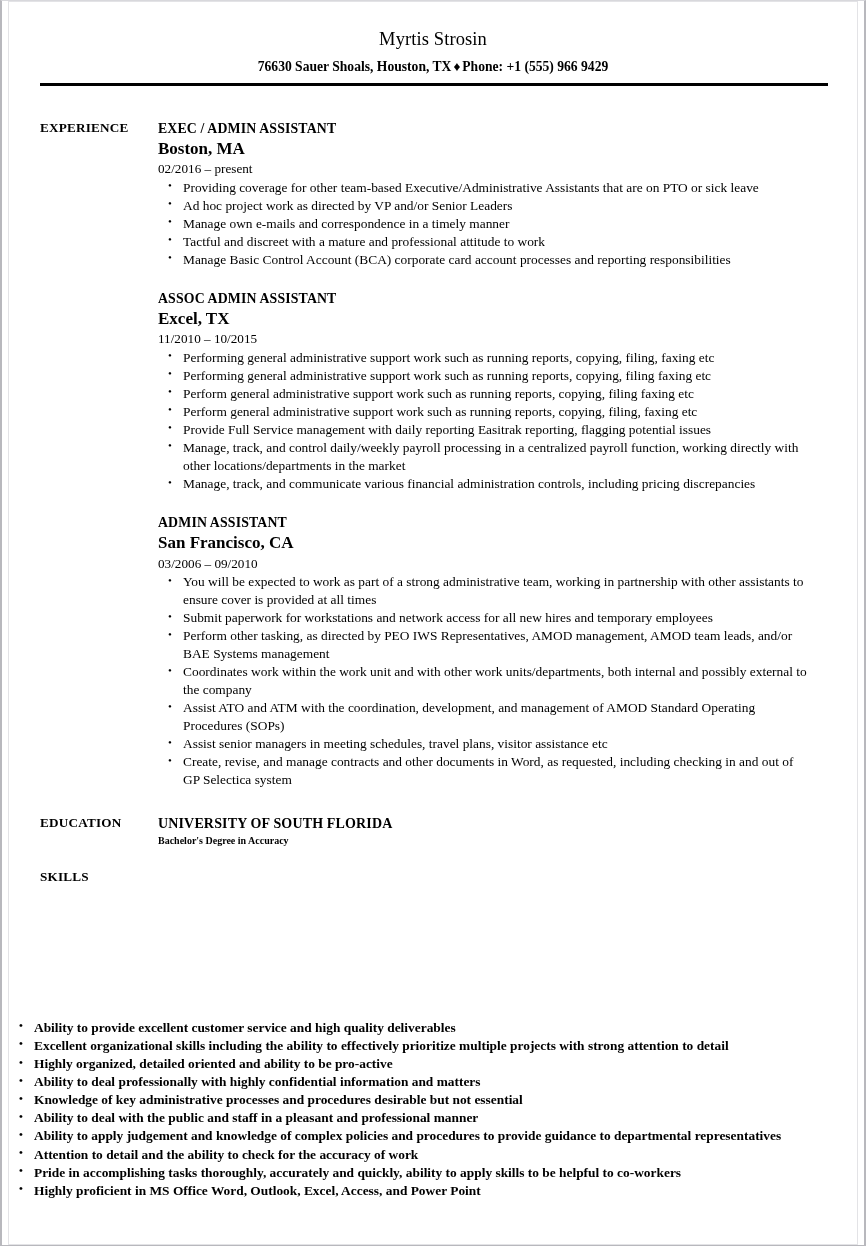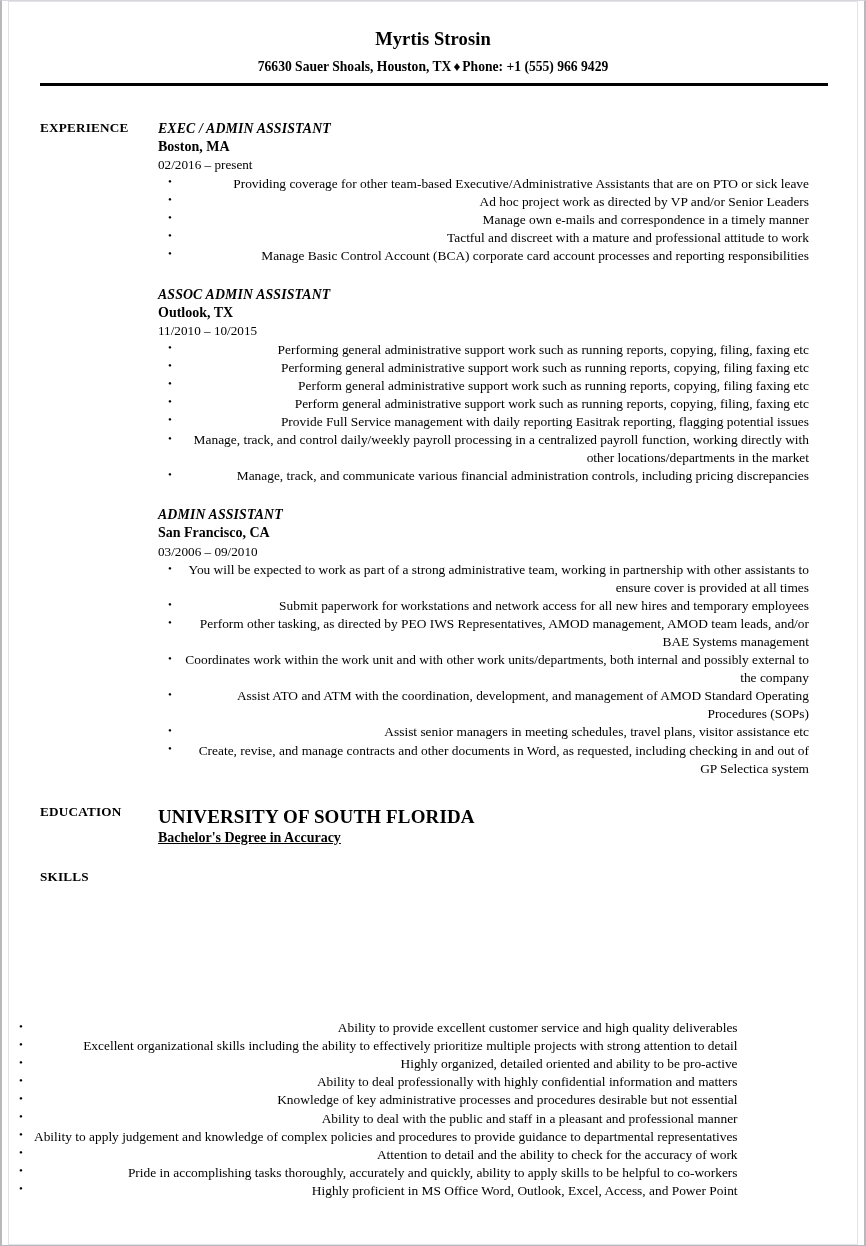--- a/index.html
+++ b/index.html
@@ -35,21 +35,21 @@
     height: 100%;
     background: #ffffff;
     border: 1px solid #e3e3e6;
     padding-top: 26px;
   }
 
   
   .resume-name {
     text-align: center;
     font-size: 18.5px;
-    font-weight: bold;
+    font-weight: normal;
     letter-spacing: 0.1px;
     line-height: 1.2;
     margin: 0 0 9px 0;
   }
   .resume-contact {
     text-align: center;
     font-size: 13.6px;
     font-weight: bold;
     line-height: 1.2;
     margin: 0 0 7px 0;
@@ -90,78 +90,76 @@
 
   
   .job + .job {
     margin-top: 21px;
   }
   .job-title {
     font-size: 13.8px;
     font-weight: bold;
     letter-spacing: 0.15px;
     line-height: 1.32;
-    font-style: italic;
   }
   .job-location {
-    font-size: 14px;
+    font-size: 17px;
     font-weight: bold;
     line-height: 1.32;
   }
   .job-dates {
     font-size: 13.2px;
     line-height: 1.32;
   }
 
   
   ul.bullets {
     list-style: none;
     margin: 1px 0 0 0;
     padding: 0;
-    text-align: right;
   }
   ul.bullets > li {
     position: relative;
     padding-left: 25px;
     font-size: 13.4px;
     line-height: 1.345;
     margin: 0;
   }
   ul.bullets > li::before {
     content: "\2022";
     position: absolute;
     left: 10px;
     top: -0.5px;
     font-size: 11px;
     line-height: inherit;
   }
 
   
   .edu-school {
-    font-size: 19px;
+    font-size: 14px;
     font-weight: bold;
     letter-spacing: 0.15px;
     line-height: 1.35;
   }
   .edu-degree {
-    font-size: 14px;
+    font-size: 10px;
     font-weight: bold;
     line-height: 1.35;
-    text-decoration: underline;
   }
 
   .section-education {
     margin-top: 26px;
   }
   .section-skills {
     margin-top: 21px;
     flex-direction: column;
   }
   .section-skills .section-body ul.bullets > li {
     line-height: 1.35;
+    font-weight: bold;
   }
 </style>
 </head>
 <body>
 
 <div class="page">
   <div class="sheet">
 
     <div>
       <div class="resume-name">Myrtis Strosin</div>
@@ -185,21 +183,21 @@
               <li>Providing coverage for other team-based Executive/Administrative Assistants that are on PTO or sick leave</li>
               <li>Ad hoc project work as directed by VP and/or Senior Leaders</li>
               <li>Manage own e-mails and correspondence in a timely manner</li>
               <li>Tactful and discreet with a mature and professional attitude to work</li>
               <li>Manage Basic Control Account (BCA) corporate card account processes and reporting responsibilities</li>
             </ul>
           </div>
 
           <div class="job">
             <div class="job-title">ASSOC ADMIN ASSISTANT</div>
-            <div class="job-location">Outlook, TX</div>
+            <div class="job-location">Excel, TX</div>
             <div class="job-dates">11/2010 – 10/2015</div>
             <ul class="bullets">
               <li>Performing general administrative support work such as running reports, copying, filing, faxing etc</li>
               <li>Performing general administrative support work such as running reports, copying, filing faxing etc</li>
               <li>Perform general administrative support work such as running reports, copying, filing faxing etc</li>
               <li>Perform general administrative support work such as running reports, copying, filing, faxing etc</li>
               <li>Provide Full Service management with daily reporting Easitrak reporting, flagging potential issues</li>
               <li>Manage, track, and control daily/weekly payroll processing in a centralized payroll function, working directly with other locations/departments in the market</li>
               <li>Manage, track, and communicate various financial administration controls, including pricing discrepancies</li>
             </ul>

